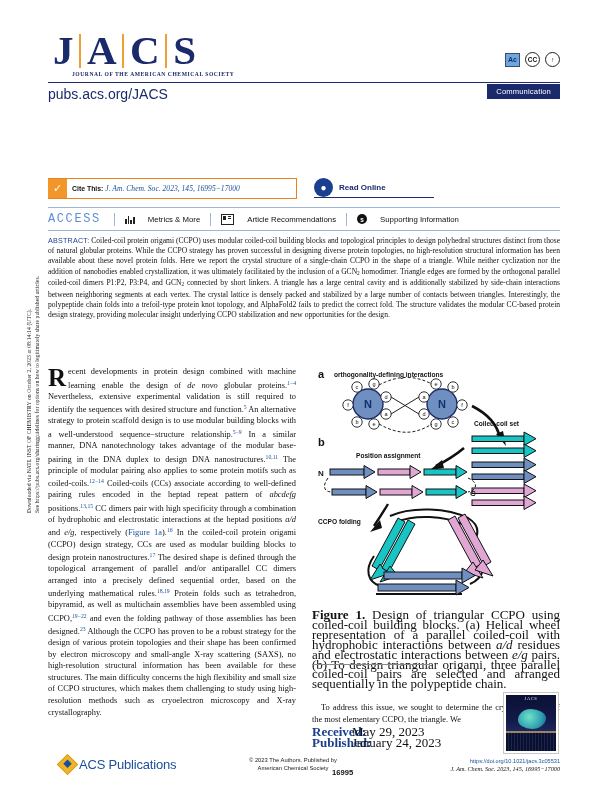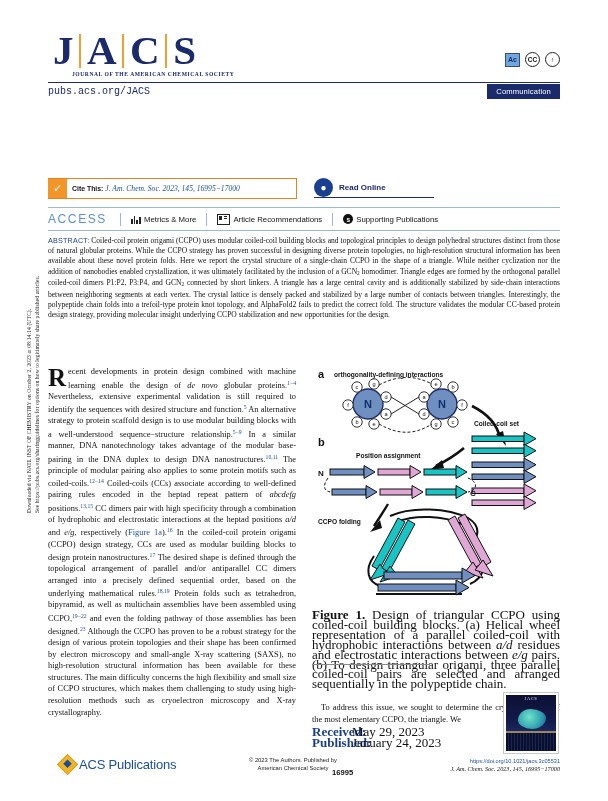--- a/index.html
+++ b/index.html
@@ -35,21 +35,21 @@
     display:flex;align-items:center;justify-content:center;
     font-family:"Liberation Sans",sans-serif;font-size:7px;font-weight:bold;color:#12306e;
   }
   .ic-circ{
     width:13px;height:13px;border-radius:50%;border:1.2px solid #222;
     display:flex;align-items:center;justify-content:center;
     font-family:"Liberation Sans",sans-serif;font-size:6.5px;color:#111;font-weight:bold;
   }
   #pubsurl{
     position:absolute;left:48px;top:86px;
-    font-family:Liberation Mono, monospace;font-size:10px;color:#1b2a6b;
+    font-family:Liberation Sans, sans-serif;font-size:14px;color:#1b2a6b;
   }
   #commbadge{
     position:absolute;right:48px;top:84px;background:#1b2a6b;color:#fff;
     font-family:"Liberation Sans",sans-serif;font-size:7.6px;
     padding:2.5px 9px 3px 9px;letter-spacing:.15px;
   }
   
   #title{
     position:absolute;left:48px;top:104px;width:512px;
     font-family:"Liberation Sans",sans-serif;font-weight:bold;font-size:16.6px;
@@ -85,25 +85,25 @@
     font-family:"Liberation Sans",sans-serif;font-size:8px;font-weight:bold;
     color:#1b2a6b;padding-left:6px;
   }
   
   #accessrow{
     position:absolute;left:48px;top:207px;width:512px;height:22px;
     border-top:1.1px solid #9fb6d8;border-bottom:1.1px solid #9fb6d8;
     display:flex;align-items:center;
   }
   #accesslabel{
-    font-family:Liberation Sans, sans-serif;font-size:12px;color:#5b8ed6;
+    font-family:Liberation Mono, monospace;font-size:12px;color:#5b8ed6;
     letter-spacing:1.6px;padding-right:3px;
   }
   .accdiv{width:1px;height:13px;background:#9fb6d8;margin:0 10px;}
-  .accitem{display:flex;align-items:center;gap:3px;}
+  .accitem{display:flex;align-items:center;gap:13px;}
   .accitem .lbl{font-family:"Liberation Sans",sans-serif;font-size:7.8px;color:#111;}
   .ic-metrics{width:10px;height:9px;position:relative;}
   .ic-metrics i{position:absolute;bottom:0;width:1.7px;background:#222;display:block;}
   .ic-rec{width:11px;height:9px;border:1.3px solid #222;position:relative;}
   .ic-rec:before{content:"";position:absolute;left:1px;top:1px;width:3px;height:4.5px;background:#222;}
   .ic-rec:after{content:"";position:absolute;left:5.5px;top:1.5px;width:3.5px;height:1px;background:#222;box-shadow:0 2px 0 #222;}
   .ic-si{
     width:10px;height:10px;border-radius:50%;background:#111;color:#fff;
     font-family:"Liberation Sans",sans-serif;font-size:6.5px;font-weight:bold;
     display:flex;align-items:center;justify-content:center;
@@ -237,21 +237,21 @@
       <span class="lbl">Metrics &amp; More</span>
     </span>
     <span class="accdiv"></span>
     <span class="accitem">
       <span class="ic-rec"></span>
       <span class="lbl">Article Recommendations</span>
     </span>
     <span class="accdiv"></span>
     <span class="accitem">
       <span class="ic-si">s</span>
-      <span class="lbl">Supporting Publications</span>
+      <span class="lbl">Supporting Information</span>
     </span>
   </div>
 
   <div id="abstract"><span class="lead">ABSTRACT:</span><span> Coiled-coil protein origami (CCPO) uses modular coiled-coil building blocks and topological principles to design polyhedral structures distinct from those of natural globular proteins. While the CCPO strategy has proven successful in designing diverse protein topologies, no high-resolution structural information has been available about these novel protein folds. Here we report the crystal structure of a single-chain CCPO in the shape of a triangle. While neither cyclization nor the addition of nanobodies enabled crystallization, it was ultimately facilitated by the inclusion of a GCN</span><sub>2</sub><span> homodimer. Triangle edges are formed by the orthogonal parallel coiled-coil dimers P1:P2, P3:P4, and GCN</span><sub>2</sub><span> connected by short linkers. A triangle has a large central cavity and is additionally stabilized by side-chain interactions between neighboring segments at each vertex. The crystal lattice is densely packed and stabilized by a large number of contacts between triangles. Interestingly, the polypeptide chain folds into a trefoil-type protein knot topology, and AlphaFold2 fails to predict the correct fold. The structure validates the modular CC-based protein design strategy, providing molecular insight underlying CCPO stabilization and new opportunities for the design.</span></div>
 
   <div class="col" id="colL">
     <p><span class="dropcap">R</span><span>ecent developments in protein design combined with machine learning enable the design of </span><i>de novo</i><span> globular proteins.</span><sup class="reflink">1−4</sup><span> Nevertheless, extensive experimental validation is still required to identify the sequences with desired structure and function.</span><sup class="reflink">5</sup><span> An alternative strategy to protein scaffold design is to use modular building blocks with a well-understood sequence−structure relationship.</span><sup class="reflink">5−9</sup><span> In a similar manner, DNA nanotechnology takes advantage of the modular base-pairing in the DNA duplex to design DNA nanostructures.</span><sup class="reflink">10,11</sup><span> The principle of modular pairing also applies to some protein motifs such as coiled-coils.</span><sup class="reflink">12−14</sup><span> Coiled-coils (CCs) associate according to well-defined pairing rules encoded in the heptad repeat pattern of </span><i>abcdefg</i><span> positions.</span><sup class="reflink">13,15</sup><span> CC dimers pair with high specificity through a combination of hydrophobic and electrostatic interactions at the heptad positions </span><i>a/d</i><span> and </span><i>e/g</i><span>, respectively (</span><span class="reflink">Figure 1a</span><span>).</span><sup class="reflink">16</sup><span> In the coiled-coil protein origami (CCPO) design strategy, CCs are used as modular building blocks to design protein nanostructures.</span><sup class="reflink">17</sup><span> The desired shape is defined through the topological arrangement of parallel and/or antiparallel CC dimers arranged into a precisely defined sequential order, based on the underlying mathematical rules.</span><sup class="reflink">18,19</sup><span> Protein folds such as tetrahedron, bipyramid, as well as multichain assemblies have been assembled using CCPO,</span><sup class="reflink">19−22</sup><span> and even the folding pathway of those assemblies has been designed.</span><sup class="reflink">23</sup><span> Although the CCPO has proven to be a robust strategy for the design of various protein topologies and their shape has been confirmed by electron microscopy and small-angle X-ray scattering (SAXS), no high-resolution structural information has been available for these structures. The main difficulty concerns the high flexibility and small size of CCPO structures, which makes them challenging to study using high-resolution methods such as cryoelectron microscopy and X-ray crystallography.</span></p>
   </div>
 
   <div id="figbox">

